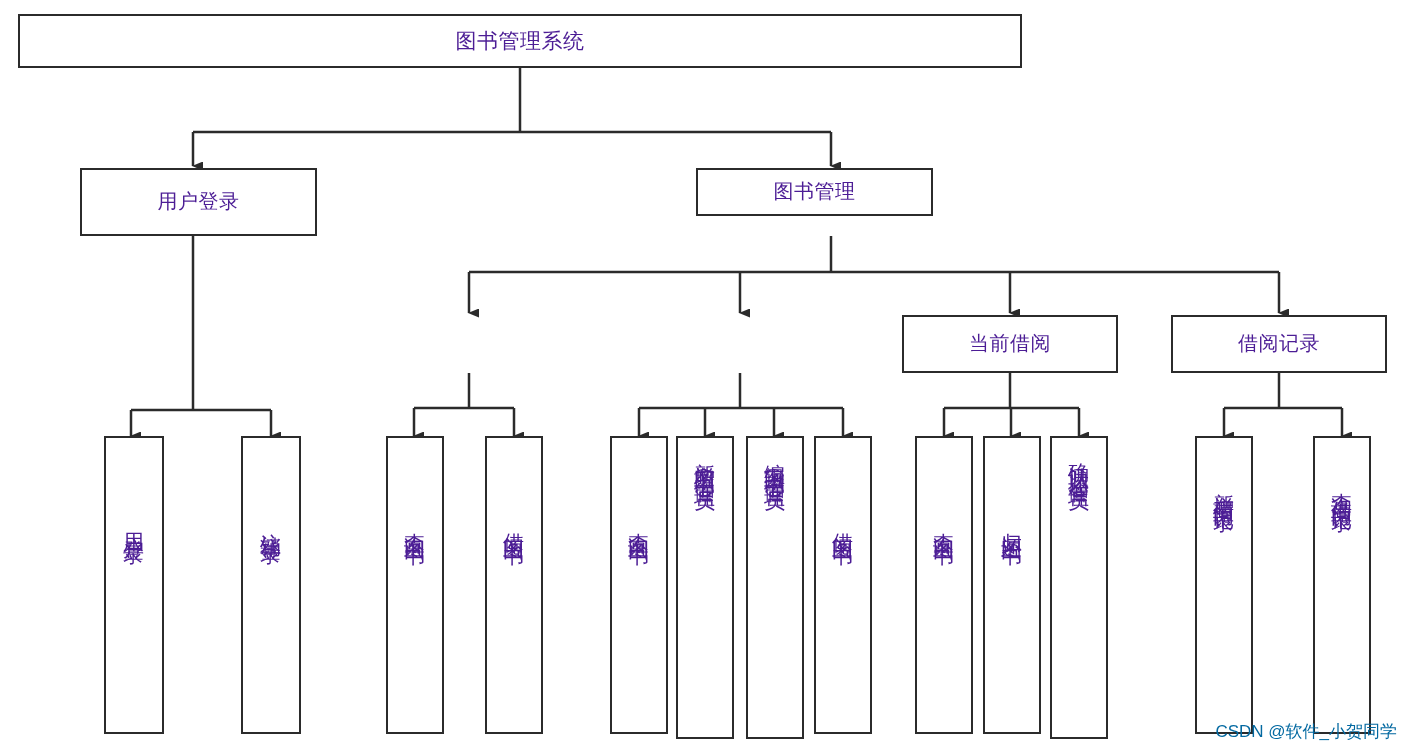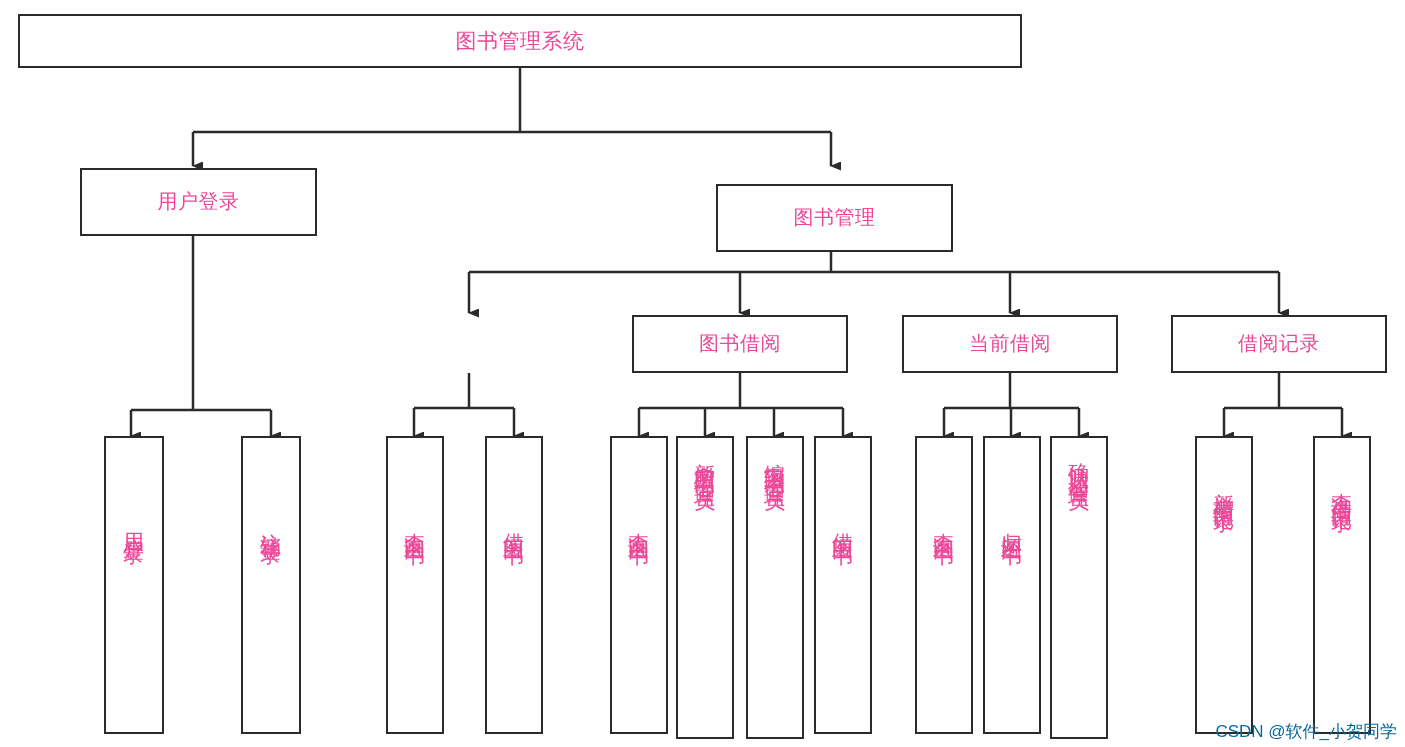--- a/index.html
+++ b/index.html
@@ -21,21 +21,21 @@
     display:flex;
     align-items:center;
     justify-content:center;
     color:#3a3a3a;
   }
   .node .lbl{
     display:block;
     text-align:center;
     line-height:1.18;
     letter-spacing:0.5px;
-    color:#ec4899;
+    color:#4c1d95;
   }
   
   .node.h .lbl{font-size:20px;}
   .node.root .lbl{font-size:21px;}
   
   .node.v{
     align-items:flex-start;
     padding-top:6px;
   }
   .node.v .lbl{
@@ -112,27 +112,24 @@
     </g>
   </svg>
 
   <div class="node h root" style="left:18px;top:14px;width:1004px;height:54px;">
     <span class="lbl">图书管理系统</span>
   </div>
 
   <div class="node h" style="left:80px;top:168px;width:237px;height:68px;">
     <span class="lbl">用户登录</span>
   </div>
-  <div class="node h" style="left:716px;top:168px;width:237px;height:68px;margin-top:16px;">
+  <div class="node h" style="left:696px;top:168px;width:237px;height:48px;">
     <span class="lbl">图书管理</span>
   </div>
 
-  <div class="node h" style="left:632px;top:315px;width:216px;height:58px;">
-    <span class="lbl">图书借阅</span>
-  </div>
   <div class="node h" style="left:902px;top:315px;width:216px;height:58px;">
     <span class="lbl">当前借阅</span>
   </div>
   <div class="node h" style="left:1171px;top:315px;width:216px;height:58px;">
     <span class="lbl">借阅记录</span>
   </div>
 
   <div class="node v" style="left:104px;top:436px;width:60px;height:298px;padding-top:78px;">
     <span class="lbl">用户登录</span>
   </div>

